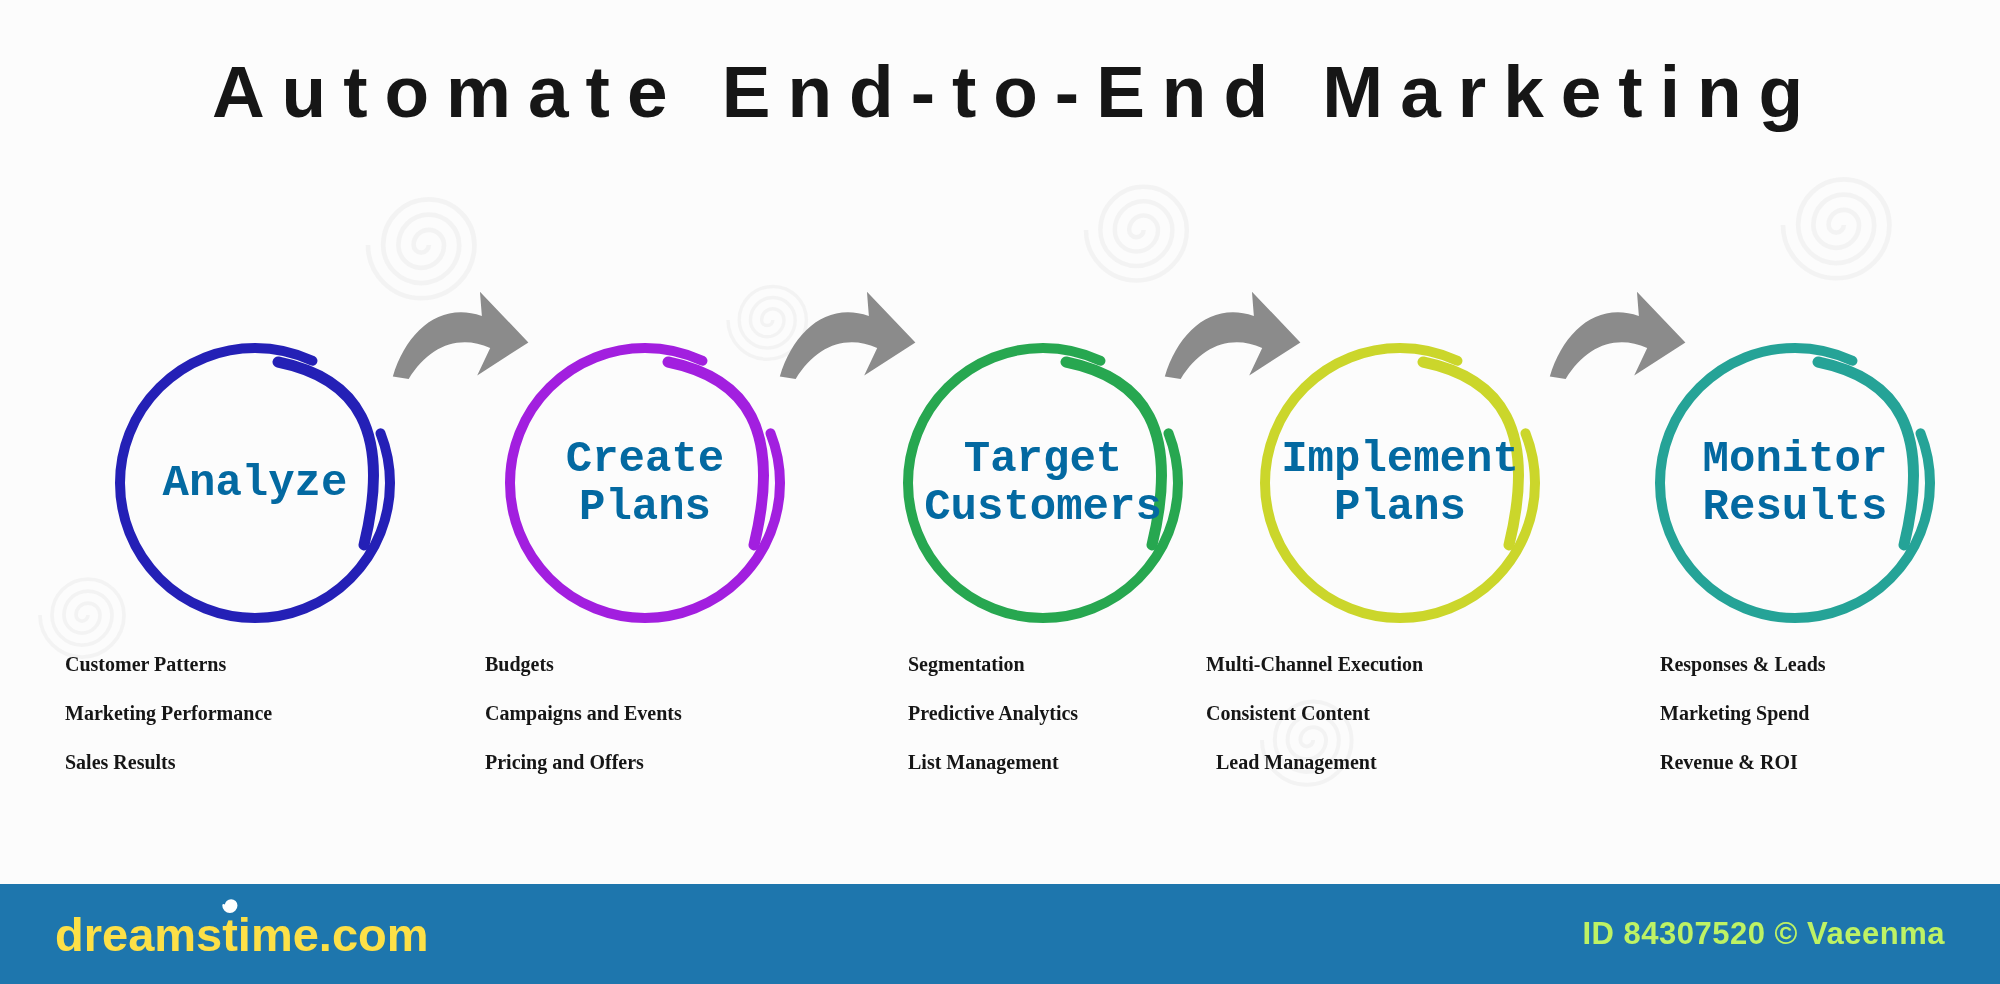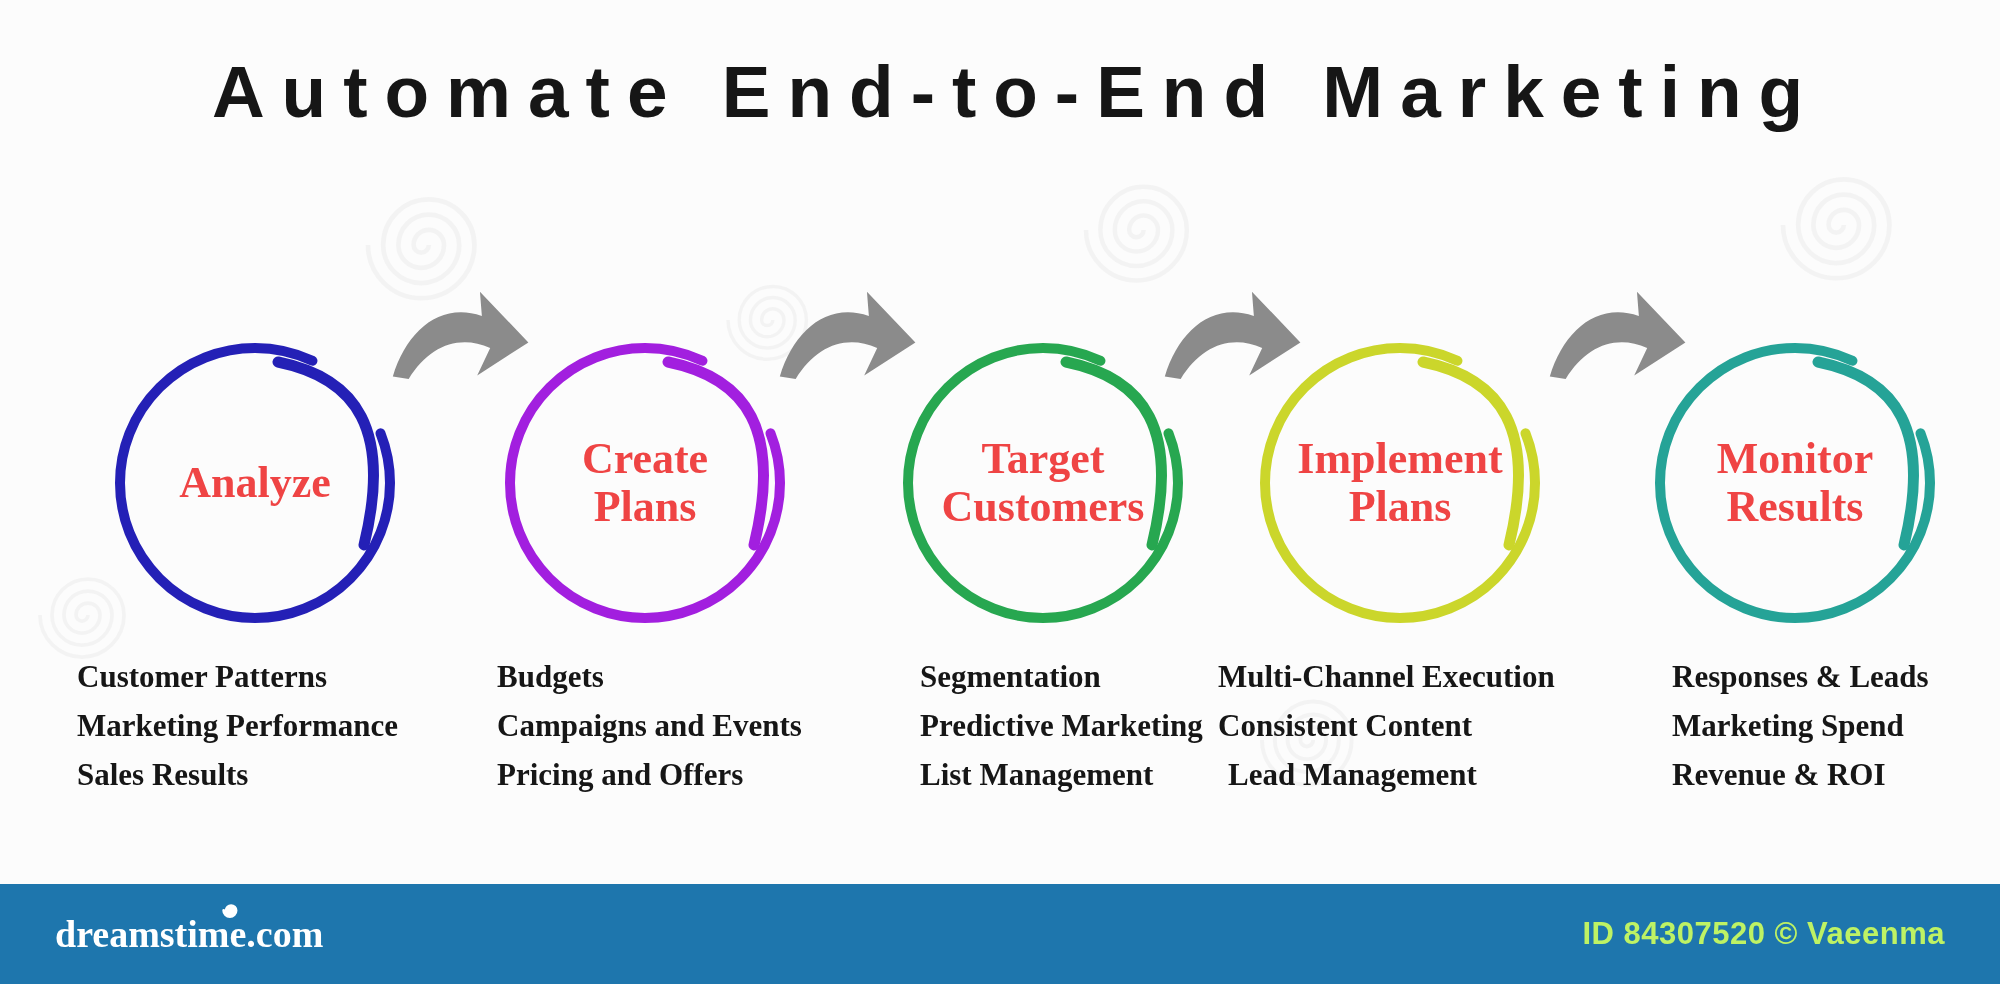--- a/index.html
+++ b/index.html
@@ -12,37 +12,37 @@
   
   .watermark-spiral{position:absolute;opacity:0.07;}
   .watermark-spiral path{fill:none;stroke:#888;stroke-width:2.5;}
 
   
   .ring-group{position:absolute;top:338px;width:290px;height:290px;}
   .ring{position:absolute;left:0;top:0;width:290px;height:290px;overflow:visible;}
   .ring-arc{fill:none;stroke-width:10;}
   .ring-hook{fill:none;stroke-width:11;stroke-linecap:round;}
   .stage-label{position:absolute;left:0;top:0;right:0;bottom:0;display:flex;align-items:center;
-               justify-content:center;text-align:center;font-family:Liberation Serif, serif;
-               font-weight:700;font-size:44px;line-height:1.1;color:#ef4444;padding:0 30px;}
+               justify-content:center;text-align:center;font-family:Liberation Mono, monospace;
+               font-weight:700;font-size:44px;line-height:1.1;color:#0369a1;padding:0 30px;}
 
   
   .flow-arrow{position:absolute;top:286px;width:152px;height:104px;transform:rotate(9deg);}
 
   
-  .station-list{position:absolute;top:640px;margin:12px;padding:0;list-style:none;
-                font-family:"Liberation Serif",serif;font-weight:700;font-size:31px;
+  .station-list{position:absolute;top:640px;margin:0;padding:0;list-style:none;
+                font-family:"Liberation Serif",serif;font-weight:700;font-size:20px;
                 line-height:49px;color:#161616;white-space:nowrap;}
 
   
   .footer{position:absolute;left:0;right:0;bottom:0;height:100px;background:#1e76ad;
           display:flex;align-items:center;justify-content:space-between;
           padding:0 55px;box-sizing:border-box;}
-  .brand{position:relative;color:#ffffff;font-family:Liberation Serif, serif;
-         font-weight:700;font-size:38px;}
+  .brand{position:relative;color:#fde047;font-family:Liberation Sans, sans-serif;
+         font-weight:700;font-size:47px;}
   .brand-spiral{position:absolute;left:160px;top:-17px;width:31px;height:31px;overflow:visible;}
   .brand-spiral path{fill:none;stroke:#ffffff;stroke-width:9;stroke-linecap:round;}
   .credit{color:#bef264;font-size:31px;font-weight:700;letter-spacing:0.5px;
           font-family:"Liberation Sans",sans-serif;}
 </style>
 </head>
 <body>
 
 <div class="canvas">
 
@@ -108,21 +108,21 @@
 
   <div class="ring-group" style="left:898px">
     <svg class="ring" viewBox="0 0 290 290">
       <circle class="ring-arc" cx="145" cy="145" r="135" pathLength="100" stroke-dasharray="88 12" stroke-dashoffset="6" stroke-linecap="round" stroke="#27a750"></circle>
       <path class="ring-hook" d="M168,24 C247,40 282,92 254,207" stroke="#27a750"></path>
     </svg>
     <div class="stage-label">Target Customers</div>
   </div>
   <ul class="station-list" style="left:908px">
     <li>Segmentation</li>
-    <li>Predictive Marketing</li>
+    <li>Predictive Analytics</li>
     <li>List Management</li>
   </ul>
 
   <div class="ring-group" style="left:1255px">
     <svg class="ring" viewBox="0 0 290 290">
       <circle class="ring-arc" cx="145" cy="145" r="135" pathLength="100" stroke-dasharray="88 12" stroke-dashoffset="6" stroke-linecap="round" stroke="#cbd62b"></circle>
       <path class="ring-hook" d="M168,24 C247,40 282,92 254,207" stroke="#cbd62b"></path>
     </svg>
     <div class="stage-label">Implement Plans</div>
   </div>

